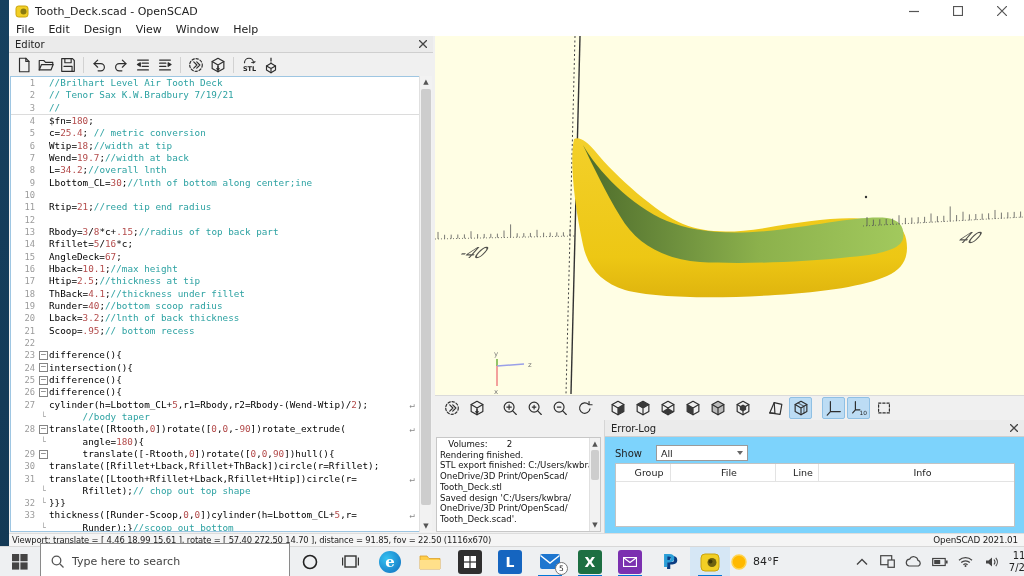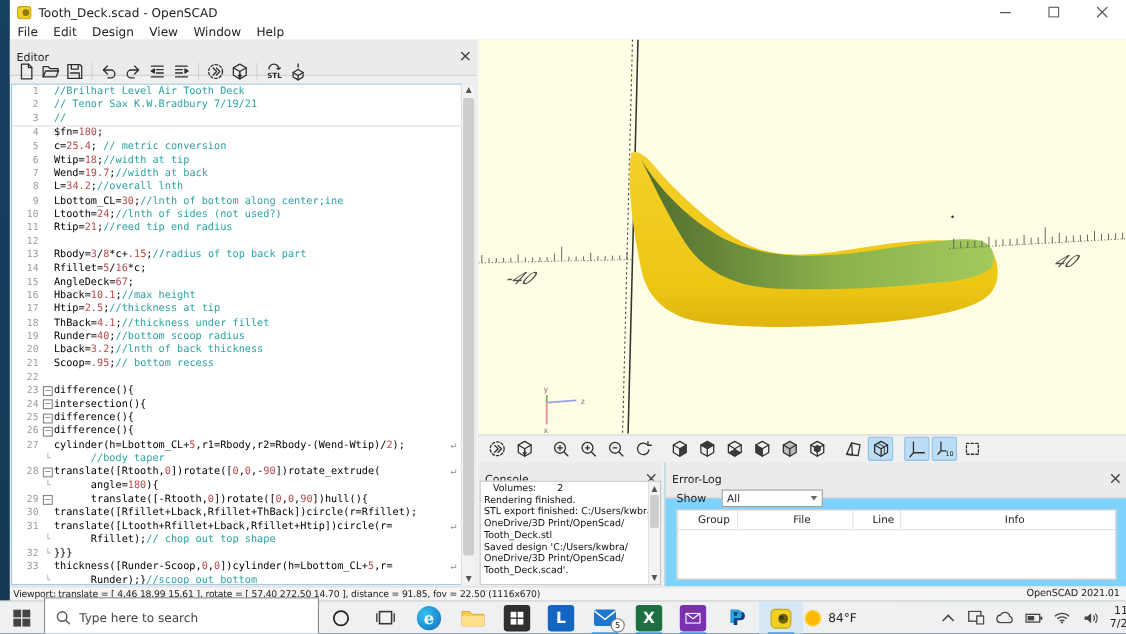--- a/index.html
+++ b/index.html
@@ -11,21 +11,21 @@
   #win{left:9px;top:0;width:1015px;height:546px;background:#f0f0f0;}
   #titlebar{left:0;top:0;right:0;height:22px;background:#fff;display:flex;align-items:center;}
   #title-text{font-size:11px;margin-left:6px;}
   .wctl{width:44px;height:22px;display:flex;align-items:center;justify-content:center;}
   #titlebar .spacer{flex:1;}
   #menubar{left:0;top:22px;right:0;height:14px;background:#fff;display:flex;align-items:center;font-size:11px;}
   .menu-item{padding:0 7px;}
   
   #editor-panel{left:0;top:36px;width:424px;height:497px;background:#f0f0f0;}
   .ptitle{left:0;top:0;right:0;height:17px;background:#ebebeb;border-bottom:1px solid #cfcfcf;
-          display:flex;align-items:center;font-size:10px;padding:16px 6px;box-sizing:border-box;}
+          display:flex;align-items:center;font-size:10px;padding:0 6px;box-sizing:border-box;}
   .ptitle .spacer{flex:1;}
   #ed-toolbar{left:0;top:17px;right:0;height:23px;display:flex;align-items:center;padding-left:4px;}
   .tico{width:22px;height:20px;display:flex;align-items:center;justify-content:center;border-radius:2px;}
   .tsep{width:1px;height:16px;background:#d2d2d2;margin:0 4px;}
   svg.icon{stroke:#2e2e2e;fill:none;stroke-width:1.3;stroke-linecap:round;stroke-linejoin:round;}
   #code-area{left:1px;top:40px;width:422px;height:456px;background:#fff;border:1px solid #9ec6e2;box-sizing:border-box;overflow:hidden;}
   .crow{display:flex;height:12.33px;line-height:12.33px;font-family:"DejaVu Sans Mono","Liberation Mono",monospace;font-size:9.3px;white-space:pre;position:relative;}
   .crow.cur{border-bottom:1px solid #dcdcdc;}
   .gut{width:24px;text-align:right;color:#9b9b9b;padding-right:3px;flex:none;font-size:8.8px;}
   .mar{width:11px;flex:none;display:flex;align-items:center;justify-content:center;}
@@ -295,21 +295,21 @@
     <div class="abs" id="code-area">
         <div class="crow"><span class="gut">1</span><span class="mar"></span><span class="txt"><span class="seg-c">//Brilhart Level Air Tooth Deck</span></span></div>
         <div class="crow"><span class="gut">2</span><span class="mar"></span><span class="txt"><span class="seg-c">// Tenor Sax K.W.Bradbury 7/19/21</span></span></div>
         <div class="crow cur"><span class="gut">3</span><span class="mar"></span><span class="txt"><span class="seg-c">//</span></span></div>
         <div class="crow"><span class="gut">4</span><span class="mar"></span><span class="txt"><span class="seg-p">$fn=</span><span class="seg-d">180</span><span class="seg-p">;</span></span></div>
         <div class="crow"><span class="gut">5</span><span class="mar"></span><span class="txt"><span class="seg-p">c=</span><span class="seg-d">25.4</span><span class="seg-p">; </span><span class="seg-c">// metric conversion</span></span></div>
         <div class="crow"><span class="gut">6</span><span class="mar"></span><span class="txt"><span class="seg-p">Wtip=</span><span class="seg-d">18</span><span class="seg-p">;</span><span class="seg-c">//width at tip</span></span></div>
         <div class="crow"><span class="gut">7</span><span class="mar"></span><span class="txt"><span class="seg-p">Wend=</span><span class="seg-d">19.7</span><span class="seg-p">;</span><span class="seg-c">//width at back</span></span></div>
         <div class="crow"><span class="gut">8</span><span class="mar"></span><span class="txt"><span class="seg-p">L=</span><span class="seg-d">34.2</span><span class="seg-p">;</span><span class="seg-c">//overall lnth</span></span></div>
         <div class="crow"><span class="gut">9</span><span class="mar"></span><span class="txt"><span class="seg-p">Lbottom_CL=</span><span class="seg-d">30</span><span class="seg-p">;</span><span class="seg-c">//lnth of bottom along center;ine</span></span></div>
-        <div class="crow"><span class="gut">10</span><span class="mar"></span><span class="txt"><span class="seg-p">Ltooth=</span><span class="seg-d">24</span><span class="seg-p">;</span><span class="seg-c">//lnth of sides (not used?)</span></span></div>
+        <div class="crow"><span class="gut">10</span><span class="mar"></span></div>
         <div class="crow"><span class="gut">11</span><span class="mar"></span><span class="txt"><span class="seg-p">Rtip=</span><span class="seg-d">21</span><span class="seg-p">;</span><span class="seg-c">//reed tip end radius</span></span></div>
         <div class="crow"><span class="gut">12</span><span class="mar"></span></div>
         <div class="crow"><span class="gut">13</span><span class="mar"></span><span class="txt"><span class="seg-p">Rbody=</span><span class="seg-d">3</span><span class="seg-p">/</span><span class="seg-d">8</span><span class="seg-p">*c+</span><span class="seg-d">.15</span><span class="seg-p">;</span><span class="seg-c">//radius of top back part</span></span></div>
         <div class="crow"><span class="gut">14</span><span class="mar"></span><span class="txt"><span class="seg-p">Rfillet=</span><span class="seg-d">5</span><span class="seg-p">/</span><span class="seg-d">16</span><span class="seg-p">*c;</span></span></div>
         <div class="crow"><span class="gut">15</span><span class="mar"></span><span class="txt"><span class="seg-p">AngleDeck=</span><span class="seg-d">67</span><span class="seg-p">;</span></span></div>
         <div class="crow"><span class="gut">16</span><span class="mar"></span><span class="txt"><span class="seg-p">Hback=</span><span class="seg-d">10.1</span><span class="seg-p">;</span><span class="seg-c">//max height</span></span></div>
         <div class="crow"><span class="gut">17</span><span class="mar"></span><span class="txt"><span class="seg-p">Htip=</span><span class="seg-d">2.5</span><span class="seg-p">;</span><span class="seg-c">//thickness at tip</span></span></div>
         <div class="crow"><span class="gut">18</span><span class="mar"></span><span class="txt"><span class="seg-p">ThBack=</span><span class="seg-d">4.1</span><span class="seg-p">;</span><span class="seg-c">//thickness under fillet</span></span></div>
         <div class="crow"><span class="gut">19</span><span class="mar"></span><span class="txt"><span class="seg-p">Runder=</span><span class="seg-d">40</span><span class="seg-p">;</span><span class="seg-c">//bottom scoop radius</span></span></div>
         <div class="crow"><span class="gut">20</span><span class="mar"></span><span class="txt"><span class="seg-p">Lback=</span><span class="seg-d">3.2</span><span class="seg-p">;</span><span class="seg-c">//lnth of back thickness</span></span></div>
@@ -516,27 +516,20 @@
           </svg>
         </span>
         <span class="vicon">
           <svg class="icon" width="18" height="18">
             <use href="#s-cross"></use>
           </svg>
         </span>
       </div>
 
     <div class="abs" id="console-panel">
-      <div class="abs ptitle">
-        <span>Console</span>
-        <span class="spacer"></span>
-        <span><svg width="8" height="8">
-              <path d="M0 0l8 8M8 0L0 8" stroke="#444" stroke-width="1.3"></path>
-            </svg></span>
-      </div>
       <div class="abs" id="console-body">
         <div id="console-lines" style="padding-top:1px">
             <div class="cline">   Volumes:       2</div>
             <div class="cline">Rendering finished.</div>
             <div class="cline">STL export finished: C:/Users/kwbra/</div>
             <div class="cline">OneDrive/3D Print/OpenScad/</div>
             <div class="cline">Tooth_Deck.stl</div>
             <div class="cline">Saved design 'C:/Users/kwbra/</div>
             <div class="cline">OneDrive/3D Print/OpenScad/</div>
             <div class="cline">Tooth_Deck.scad'.</div>

